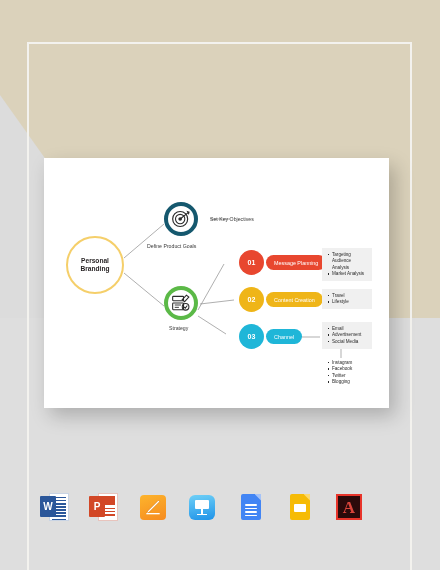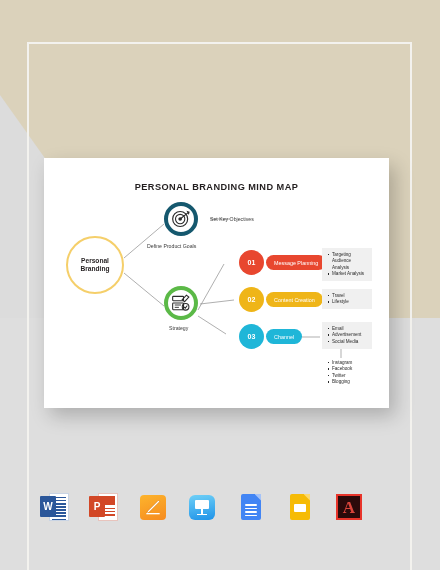--- a/index.html
+++ b/index.html
@@ -177,21 +177,20 @@
 
   <div class="bg-beige"></div>
   <div class="bg-gray-diagonal"></div>
   <div class="bg-gray-bottom"></div>
   <div class="frame-top"></div>
   <div class="frame-left"></div>
   <div class="frame-right"></div>
 
   <div class="card">
 
-    <div class="card-title">PERSONAL BRANDING MIND MAP</div>
 
     <svg class="wires" viewBox="0 0 345 250">
       <g stroke="#8d8d8d" stroke-width="0.7" fill="none">
         <line x1="80" y1="100" x2="120" y2="66"></line>
         <line x1="80" y1="115" x2="120" y2="148"></line>
         <line x1="166" y1="61" x2="186" y2="61"></line>
         <line x1="154" y1="152" x2="180" y2="106"></line>
         <line x1="156" y1="146" x2="190" y2="142"></line>
         <line x1="154" y1="158" x2="182" y2="176"></line>
         <line x1="247" y1="105" x2="276" y2="105"></line>

